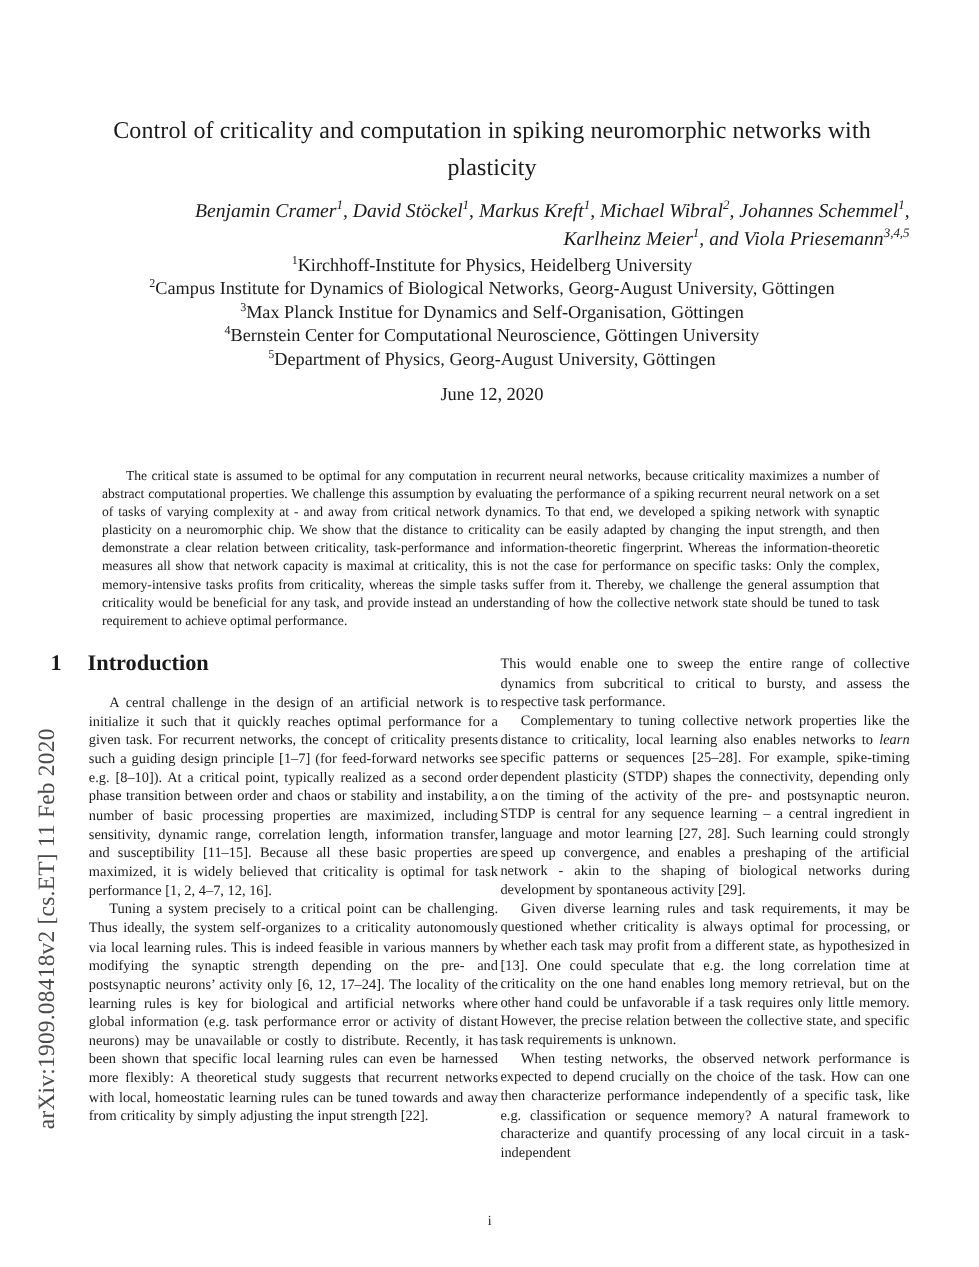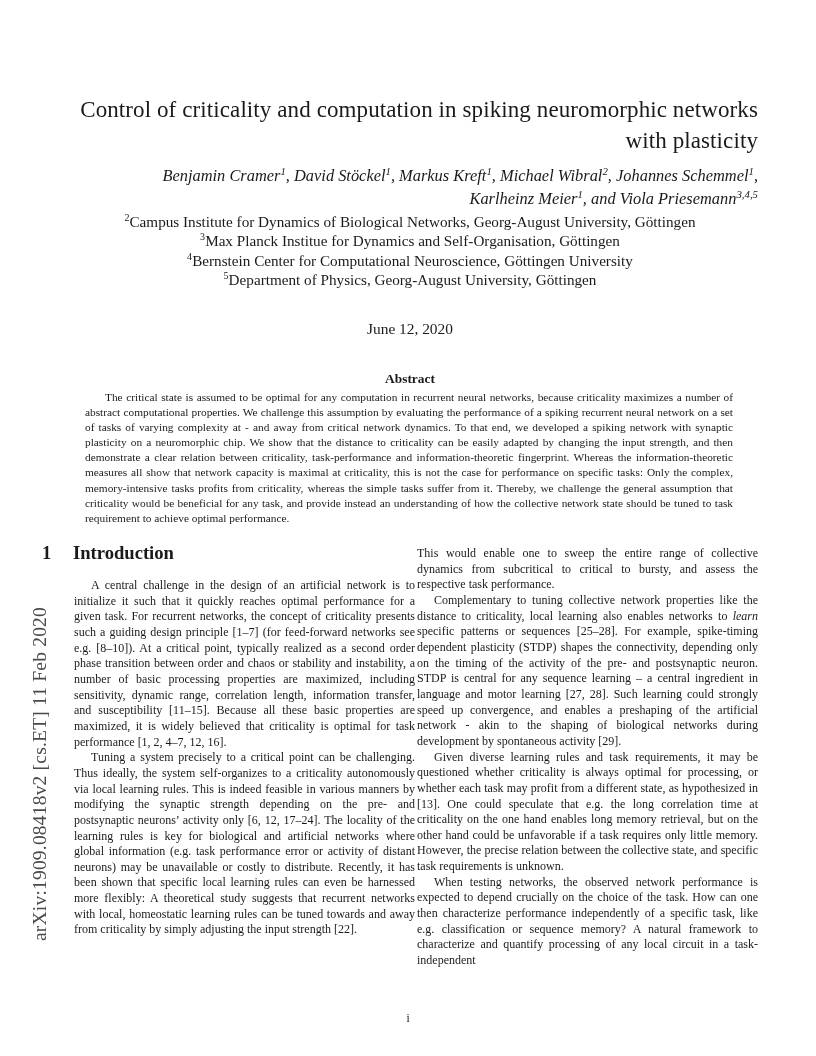--- a/index.html
+++ b/index.html
@@ -46,22 +46,22 @@
     top: 0;
     width: 816px;
     height: 1056px;
   }
 
   .title {
     position: absolute;
     left: 62px;
     top: 94px;
     width: 696px;
-    text-align: right;
-    font-size: 23px;
+    text-align: center;
+    font-size: 20px;
     line-height: 31px;
     letter-spacing: 0.1px;
   }
 
   .authors {
     position: absolute;
     left: 62px;
     top: 164px;
     width: 696px;
     text-align: right;
@@ -170,29 +170,29 @@
 <div id="page">
 
   <div class="title">Control of criticality and computation in spiking neuromorphic networks with plasticity</div>
 
   <div class="authors">
     <div><span id="auth1">Benjamin Cramer<sup>1</sup>, David Stöckel<sup>1</sup>, Markus Kreft<sup>1</sup>, Michael Wibral<sup>2</sup>, Johannes Schemmel<sup>1</sup>,</span></div>
     <div><span id="auth2">Karlheinz Meier<sup>1</sup>, and Viola Priesemann<sup>3,4,5</sup></span></div>
   </div>
 
   <div class="affiliations">
+    <div id="aff0"><sup>1</sup>Kirchhoff-Institute for Physics, Heidelberg University</div>
     <div id="aff1"><sup>2</sup>Campus Institute for Dynamics of Biological Networks, Georg-August University, Göttingen</div>
     <div id="aff2"><sup>3</sup>Max Planck Institue for Dynamics and Self-Organisation, Göttingen</div>
     <div id="aff3"><sup>4</sup>Bernstein Center for Computational Neuroscience, Göttingen University</div>
     <div id="aff4"><sup>5</sup>Department of Physics, Georg-August University, Göttingen</div>
   </div>
 
   <div class="date-line">June 12, 2020</div>
 
-  <div class="abstract-heading">Abstract</div>
   <div class="abstract-body">The critical state is assumed to be optimal for any computation in recurrent neural networks, because criticality maximizes a number of abstract computational properties. We challenge this assumption by evaluating the performance of a spiking recurrent neural network on a set of tasks of varying complexity at - and away from critical network dynamics. To that end, we developed a spiking network with synaptic plasticity on a neuromorphic chip. We show that the distance to criticality can be easily adapted by changing the input strength, and then demonstrate a clear relation between criticality, task-performance and information-theoretic fingerprint. Whereas the information-theoretic measures all show that network capacity is maximal at criticality, this is not the case for performance on specific tasks: Only the complex, memory-intensive tasks profits from criticality, whereas the simple tasks suffer from it. Thereby, we challenge the general assumption that criticality would be beneficial for any task, and provide instead an understanding of how the collective network state should be tuned to task requirement to achieve optimal performance.</div>
 
   <div class="section-heading">
     <span class="secnum">1</span><span>Introduction</span>
   </div>
 
   <div class="col" id="col-left">
       <p>A central challenge in the design of an artificial network is to initialize it such that it quickly reaches optimal performance for a given task. For recurrent networks, the concept of criticality presents such a guiding design principle [1–7] (for feed-forward networks see e.g. [8–10]). At a critical point, typically realized as a second order phase transition between order and chaos or stability and instability, a number of basic processing properties are maximized, including sensitivity, dynamic range, correlation length, information transfer, and susceptibility [11–15]. Because all these basic properties are maximized, it is widely believed that criticality is optimal for task performance  [1, 2, 4–7, 12, 16].</p>
       <p>Tuning a system precisely to a critical point can be challenging. Thus ideally, the system self-organizes to a criticality autonomously via local learning rules. This is indeed feasible in various manners by modifying the synaptic strength depending on the pre- and postsynaptic neurons’ activity only [6, 12, 17–24]. The locality of the learning rules is key for biological and artificial networks where global information (e.g. task performance error or activity of distant neurons) may be unavailable or costly to distribute. Recently, it has been shown that specific local learning rules can even be harnessed more flexibly: A theoretical study suggests that recurrent networks with local, homeostatic learning rules can be tuned towards and away from criticality by simply adjusting the input strength [22].</p>
     </div>

